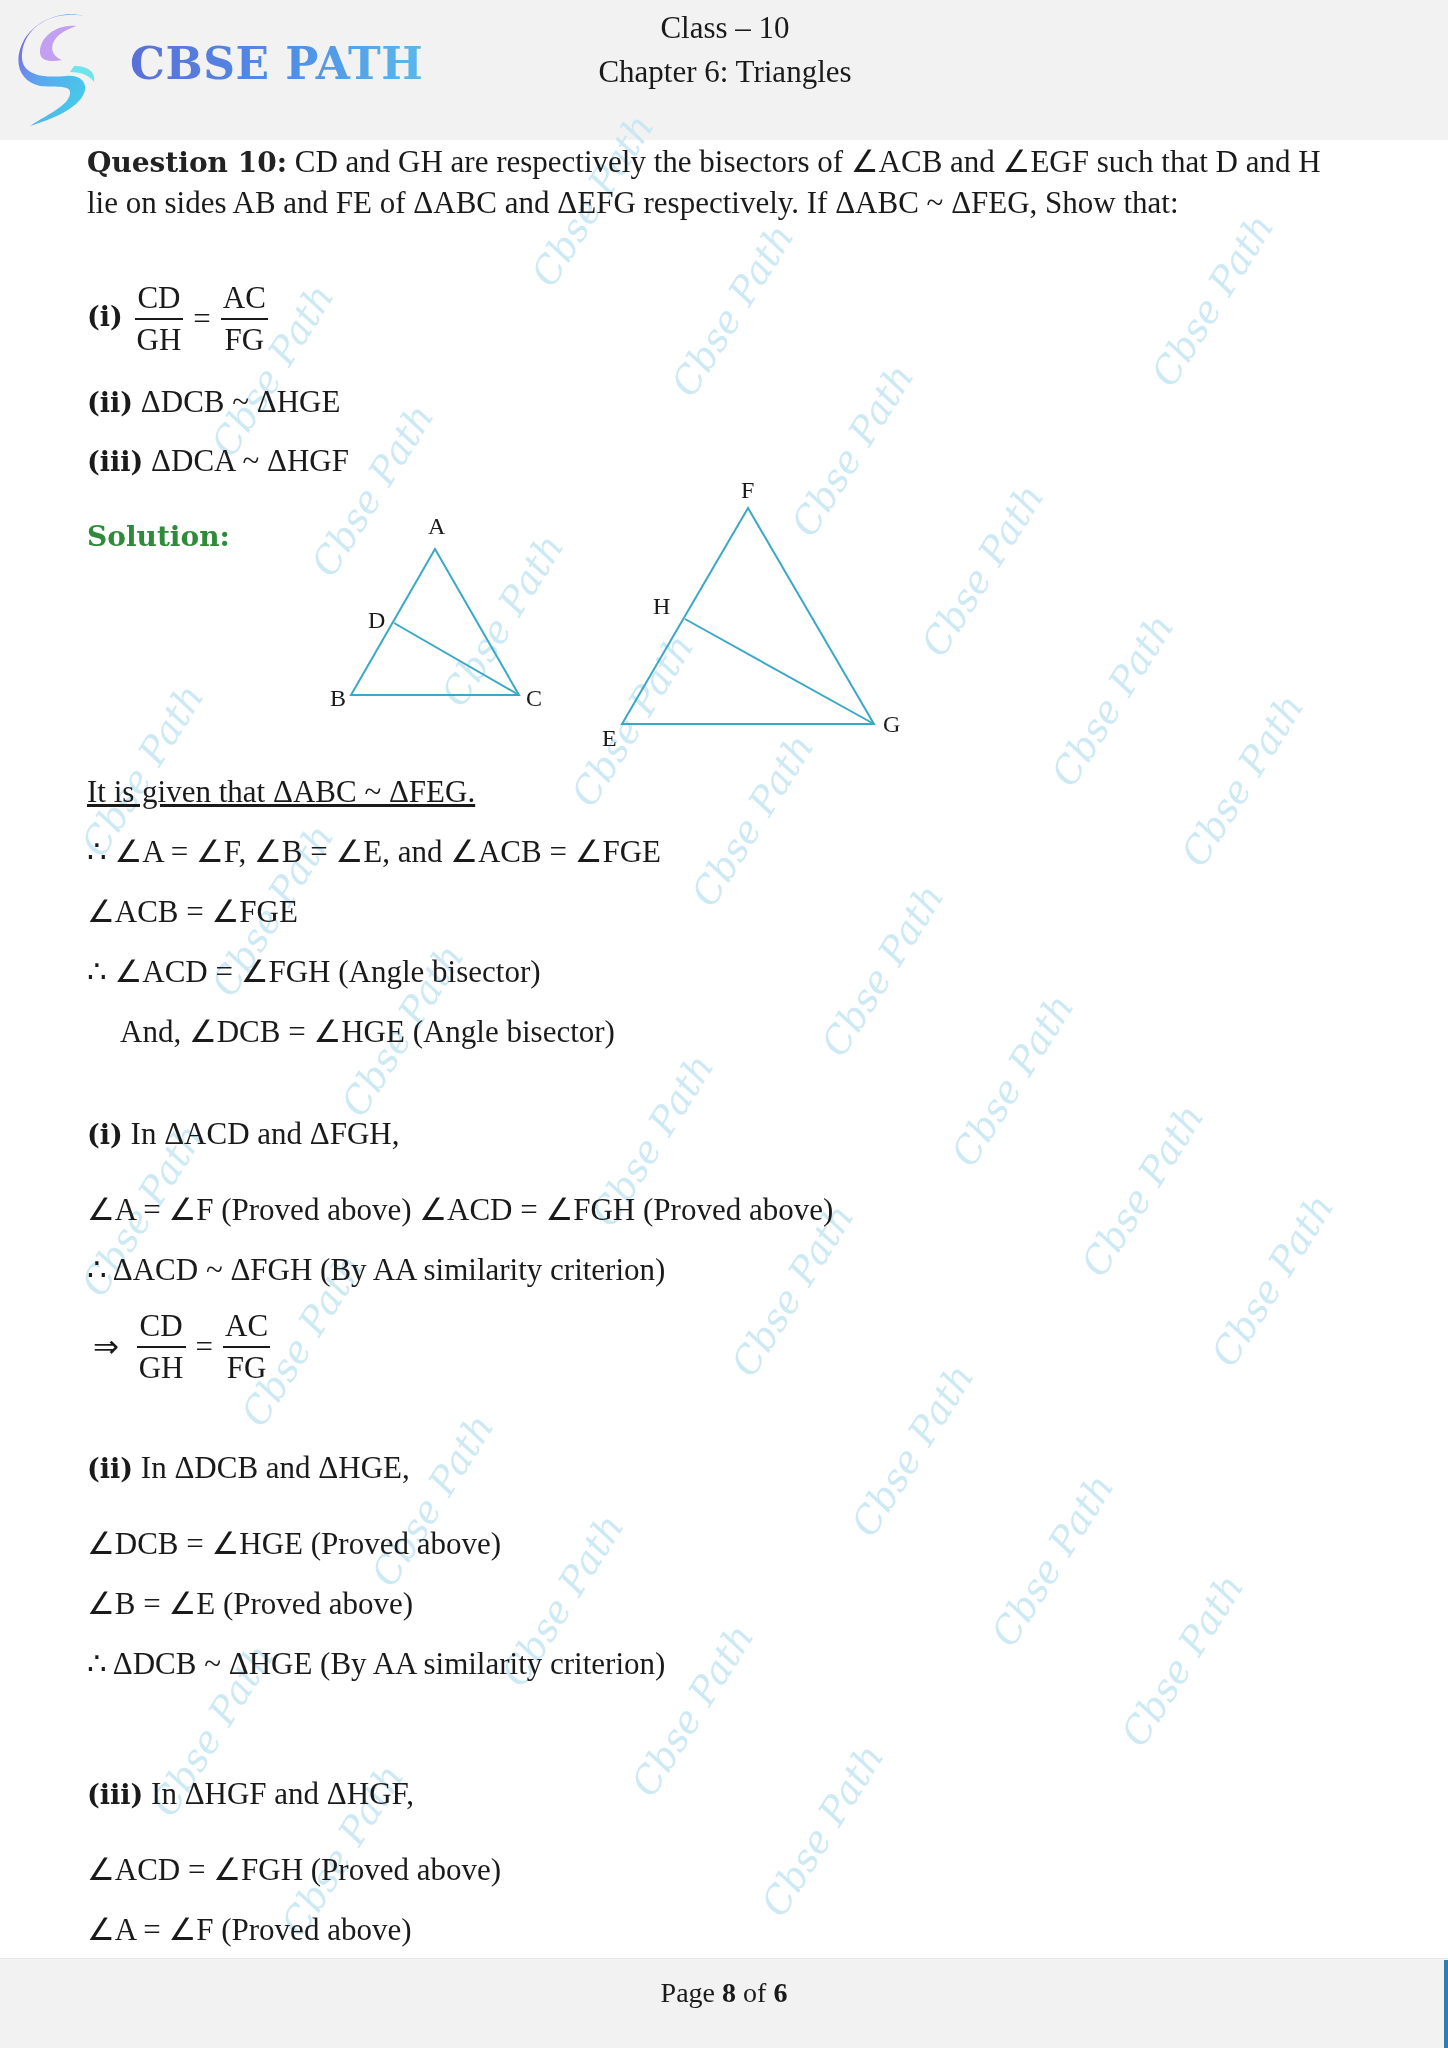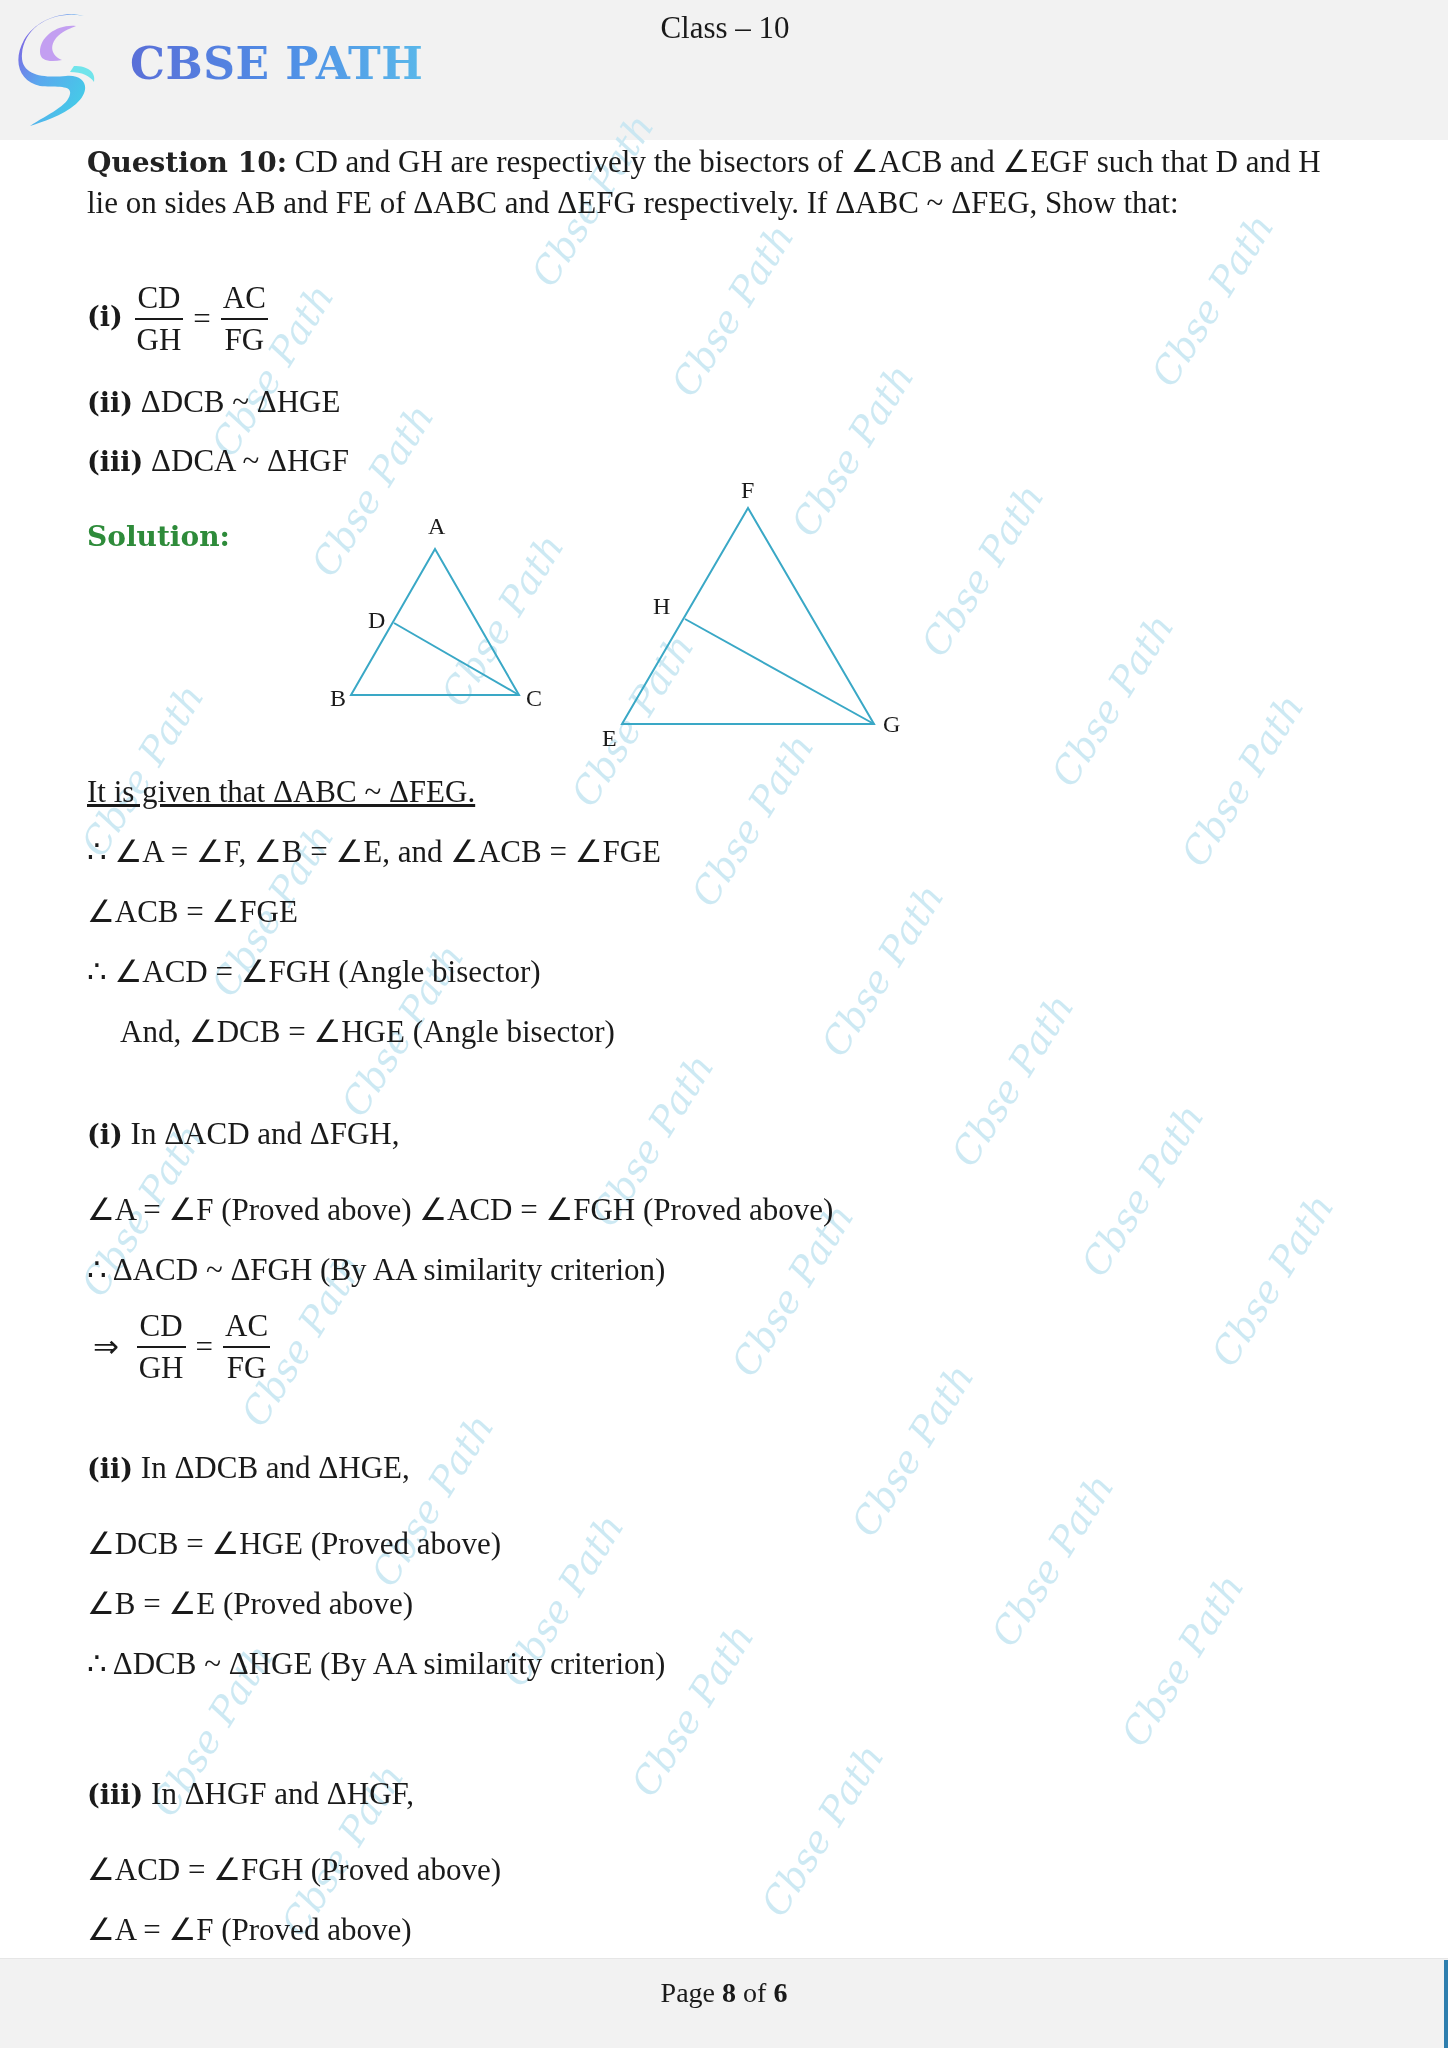--- a/index.html
+++ b/index.html
@@ -68,20 +68,21 @@
         <stop offset="1" stop-color="#3fd6e6"></stop>
       </linearGradient>
     </defs>
     <path d="M70 10 C40 4 10 20 8 48 C6 70 30 72 52 70 C72 68 78 84 62 98 C48 110 28 116 16 120 C34 108 54 100 56 88 C58 78 40 82 26 80 C6 76 -2 56 10 34 C22 14 48 4 70 10 Z" fill="url(#lg1)"></path>
     <path d="M62 20 C44 18 26 30 26 46 C26 56 38 56 48 54 C38 50 34 40 44 30 C50 24 58 22 62 20 Z" fill="#b78af0" opacity="0.8"></path>
     <path d="M60 60 C74 60 82 66 80 76 C76 70 68 66 56 66 Z" fill="#4fe0e8" opacity="0.8"></path>
   </svg>
   <div class="brand">CBSE PATH</div>
   <div class="header-titles">
     <div>Class – 10</div>
+    <div>Chapter 6: Triangles</div>
   </div>
 </div>
 
 <div>
   <div class="watermark" style="left:560px; top:250px;">Cbse Path</div>
   <div class="watermark" style="left:240px; top:420px;">Cbse Path</div>
   <div class="watermark" style="left:700px; top:360px;">Cbse Path</div>
   <div class="watermark" style="left:1180px; top:350px;">Cbse Path</div>
   <div class="watermark" style="left:340px; top:540px;">Cbse Path</div>
   <div class="watermark" style="left:820px; top:500px;">Cbse Path</div>

